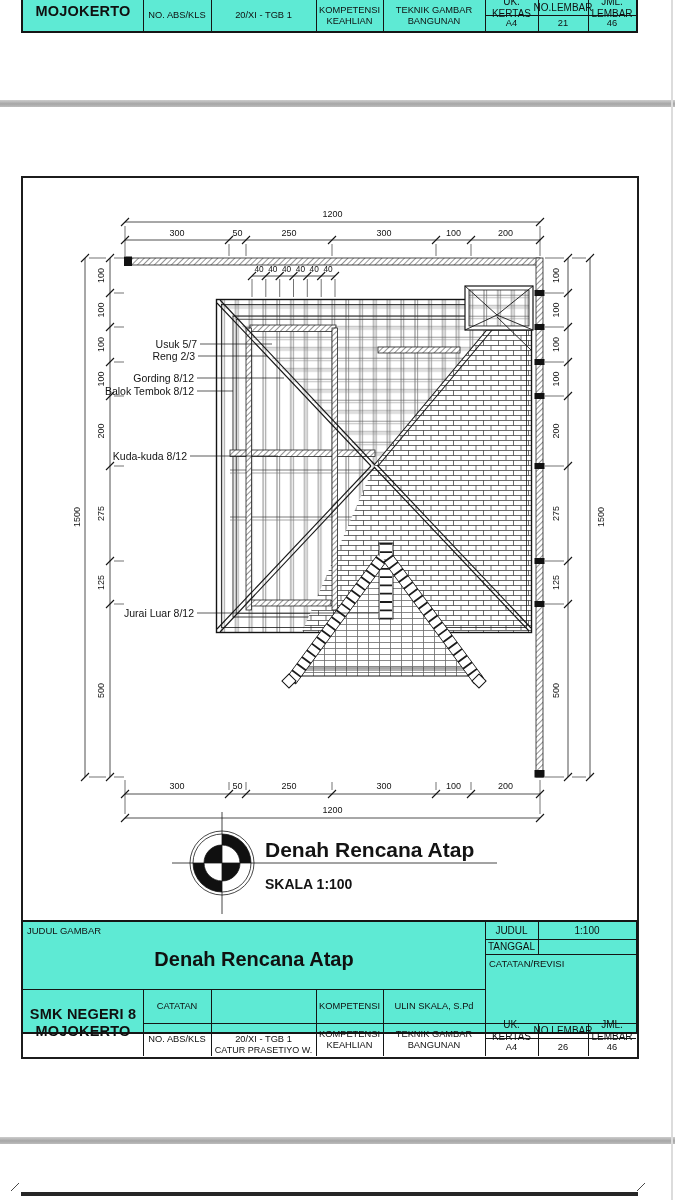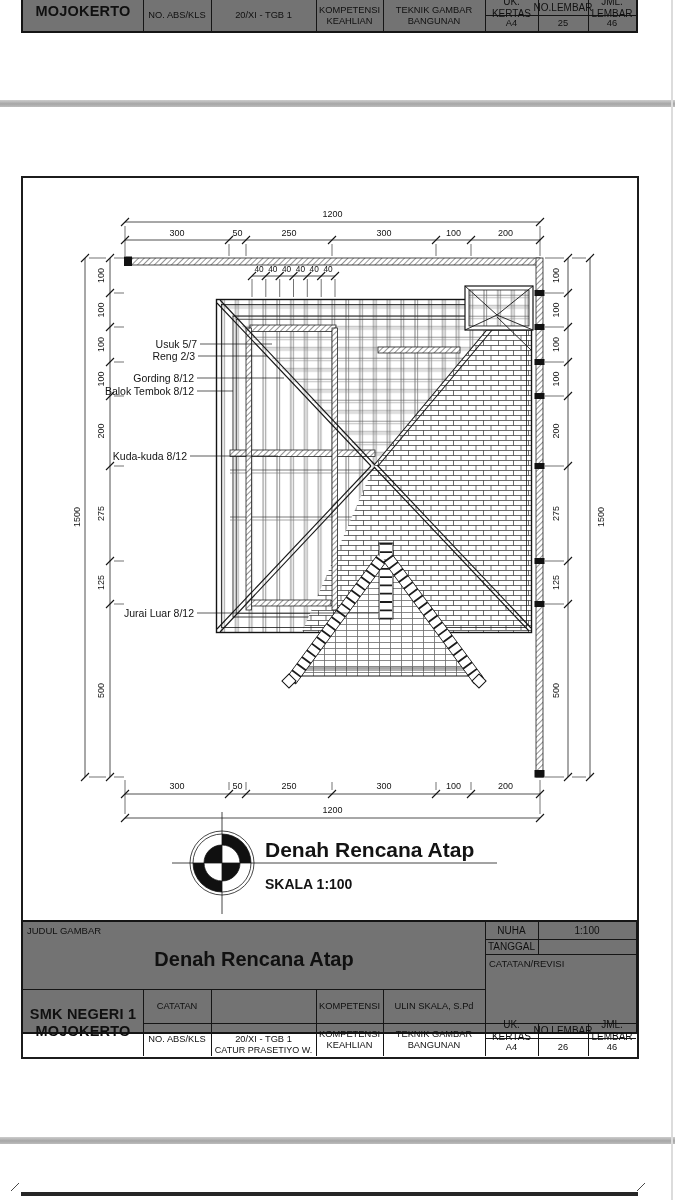--- a/index.html
+++ b/index.html
@@ -2,21 +2,21 @@
 <html><head>
 <meta charset="utf-8">
 <style>
   html,body{margin:0;padding:0;background:#fff;}
   #page{position:relative;width:675px;height:1200px;background:#fff;overflow:hidden;
         font-family:"Liberation Sans","DejaVu Sans",sans-serif;color:#111;}
   .abs{position:absolute;}
   .sep{position:absolute;left:0;width:675px;height:7px;
        background:linear-gradient(#cdcdcd,#a6a6a6 55%,#bdbdbd);}
   .edgeline{position:absolute;top:0;width:2px;height:1200px;background:#dcdcdc;}
-  .block{position:absolute;background:#737373;border:2px solid #151515;box-sizing:border-box;}
+  .block{position:absolute;background:#5eead4;border:2px solid #151515;box-sizing:border-box;}
   .cell{position:absolute;display:flex;flex-direction:column;align-items:center;
         justify-content:center;text-align:center;line-height:1.15;color:#101010;}
   .vl{position:absolute;width:1px;background:#151515;}
   .hl{position:absolute;height:1px;background:#151515;}
   .f10{font-size:10px;} .f95{font-size:9.3px;} .f75{font-size:10px;}
   .school{font-size:14.5px;font-weight:bold;letter-spacing:.2px;}
   .bigtitle{font-size:20px;font-weight:bold;}
   .corner-label{position:absolute;font-size:9.5px;}
   svg text{font-family:"Liberation Sans","DejaVu Sans",sans-serif;fill:#131313;}
   .dimt{font-size:9px;text-anchor:middle;}
@@ -271,47 +271,47 @@
         <span>KEAHLIAN</span>
     </div>
     <div class="cell f95" style="left:360px;top:0;width:102px;height:31px;">
       <span>TEKNIK GAMBAR</span>
         <span>BANGUNAN</span>
     </div>
     <div class="cell f75" style="left:462px;top:0;width:53px;height:15px;">UK. KERTAS</div>
     <div class="cell f75" style="left:515px;top:0;width:50px;height:15px;">NO.LEMBAR</div>
     <div class="cell f75" style="left:565px;top:0;width:48px;height:15px;">JML. LEMBAR</div>
     <div class="cell f95" style="left:462px;top:15px;width:53px;height:16px;">A4</div>
-    <div class="cell f95" style="left:515px;top:15px;width:50px;height:16px;">25</div>
+    <div class="cell f95" style="left:515px;top:15px;width:50px;height:16px;">21</div>
     <div class="cell f95" style="left:565px;top:15px;width:48px;height:16px;">46</div>
   </div>
 
   <div class="block" style="left:21px;top:920px;width:617px;height:114px;">
     <div class="hl" style="left:0;top:67px;width:462px;"></div>
     <div class="hl" style="left:120px;top:101px;width:493px;"></div>
     <div class="hl" style="left:462px;top:17px;width:151px;"></div>
     <div class="hl" style="left:462px;top:32px;width:151px;"></div>
     <div class="hl" style="left:462px;top:116px;width:151px;"></div>
     <div class="vl" style="left:120px;top:67px;height:67px;"></div>
     <div class="vl" style="left:188px;top:67px;height:67px;"></div>
     <div class="vl" style="left:293px;top:67px;height:67px;"></div>
     <div class="vl" style="left:360px;top:67px;height:67px;"></div>
     <div class="vl" style="left:462px;top:0;height:134px;"></div>
     <div class="vl" style="left:515px;top:0;height:32px;"></div>
     <div class="vl" style="left:515px;top:101px;height:33px;"></div>
     <div class="vl" style="left:565px;top:101px;height:33px;"></div>
 
     <div class="corner-label" style="left:4px;top:3px;">JUDUL GAMBAR</div>
     <div class="cell bigtitle" style="left:0;top:8px;width:462px;height:59px;">Denah Rencana Atap</div>
-    <div class="cell f10" style="left:462px;top:0;width:53px;height:17px;">NUHA</div>
+    <div class="cell f10" style="left:462px;top:0;width:53px;height:17px;">JUDUL</div>
     <div class="cell f10" style="left:515px;top:0;width:98px;height:17px;">1:100</div>
     <div class="cell f10" style="left:462px;top:17px;width:53px;height:15px;">TANGGAL</div>
     <div class="corner-label" style="left:466px;top:36px;">CATATAN/REVISI</div>
     <div class="cell school" style="left:0;top:67px;width:120px;height:67px;">
-      <span>SMK NEGERI 1</span>
+      <span>SMK NEGERI 8</span>
         <span>MOJOKERTO</span>
     </div>
     <div class="cell f95" style="left:120px;top:67px;width:68px;height:34px;">CATATAN</div>
     <div class="cell" style="left:188px;top:67px;width:105px;height:34px;font-size:9px;margin-top:44px;">CATUR PRASETIYO W.</div>
     <div class="cell f95" style="left:293px;top:67px;width:67px;height:34px;">KOMPETENSI</div>
     <div class="cell f95" style="left:360px;top:67px;width:102px;height:34px;">ULIN SKALA, S.Pd</div>
     <div class="cell f95" style="left:120px;top:101px;width:68px;height:33px;">NO. ABS/KLS</div>
     <div class="cell f95" style="left:188px;top:101px;width:105px;height:33px;">20/XI - TGB 1</div>
     <div class="cell f95" style="left:293px;top:101px;width:67px;height:33px;">
       <span>KOMPETENSI</span>

